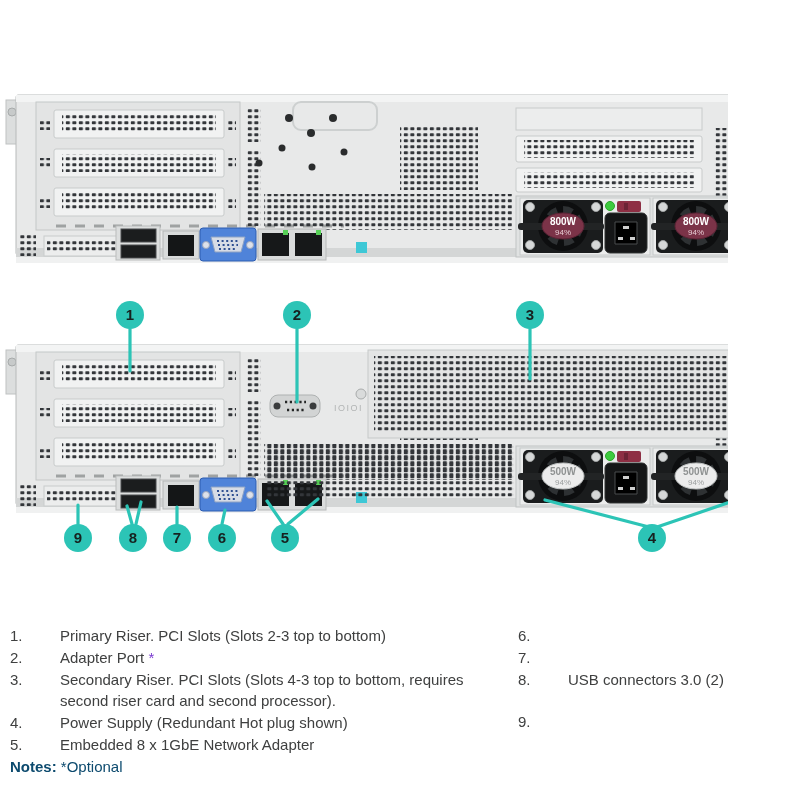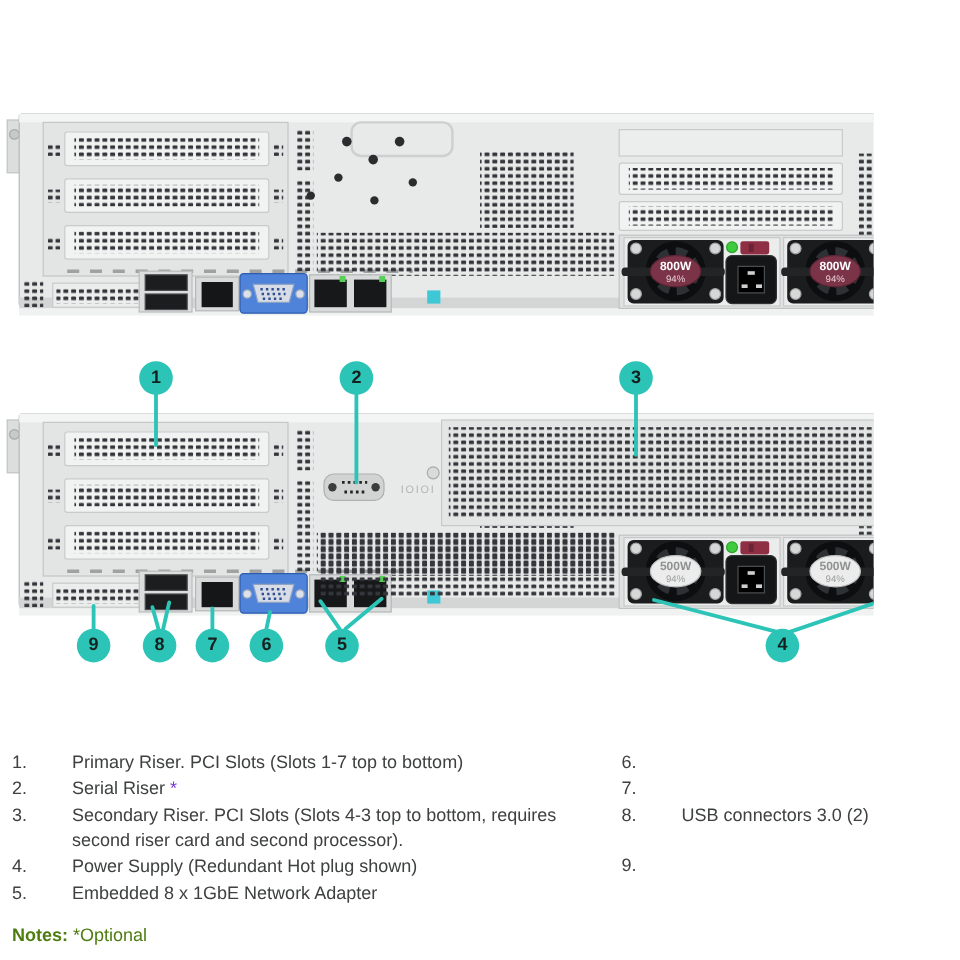--- a/index.html
+++ b/index.html
@@ -11,21 +11,21 @@
            font:bold 15px/28px "Liberation Sans",sans-serif;z-index:5;}
   .legend{position:absolute;left:0;top:625px;width:800px;color:#3f4040;
           font-size:15px;line-height:21px;}
   .leg-left{position:absolute;left:10px;top:0;width:505px;}
   .leg-right{position:absolute;left:518px;top:0;width:280px;}
   .leg-row{display:flex;margin-bottom:1px;}
   .leg-num{flex:none;width:50px;}
   .leg-text{flex:1;max-width:458px;}
   .star{color:#7a3bd0;}
   .leg-row-9{margin-top:21px;}
-  .leg-notes{margin-top:14px;color:#4d7c0f;}
+  .leg-notes{margin-top:1px;color:#0c4a6e;}
   .notes-label{font-weight:bold;}
 </style>
 </head>
 <body>
 
 <div class="stage">
 
   <svg class="art" width="800" height="620" viewBox="0 0 800 620">
     <defs>
       <pattern id="pv" width="6.5" height="6" patternUnits="userSpaceOnUse">
@@ -215,25 +215,25 @@
   <div class="callout" style="left:119px;top:524px">8</div>
   <div class="callout" style="left:163px;top:524px">7</div>
   <div class="callout" style="left:208px;top:524px">6</div>
   <div class="callout" style="left:271px;top:524px">5</div>
   <div class="callout" style="left:638px;top:524px">4</div>
 
   <div class="legend">
     <div class="leg-left">
       <div class="leg-row">
         <span class="leg-num">1.</span>
-        <span class="leg-text"><span>Primary Riser. PCI Slots (Slots 1-7 top to bottom)</span><span class="star"></span></span>
+        <span class="leg-text"><span>Primary Riser. PCI Slots (Slots 2-3 top to bottom)</span><span class="star"></span></span>
       </div>
       <div class="leg-row">
         <span class="leg-num">2.</span>
-        <span class="leg-text"><span>Serial Riser </span><span class="star">*</span></span>
+        <span class="leg-text"><span>Adapter Port </span><span class="star">*</span></span>
       </div>
       <div class="leg-row">
         <span class="leg-num">3.</span>
         <span class="leg-text"><span>Secondary Riser. PCI Slots (Slots 4-3 top to bottom, requires second riser card and second processor).</span><span class="star"></span></span>
       </div>
       <div class="leg-row">
         <span class="leg-num">4.</span>
         <span class="leg-text"><span>Power Supply  (Redundant Hot plug shown)</span><span class="star"></span></span>
       </div>
       <div class="leg-row">

